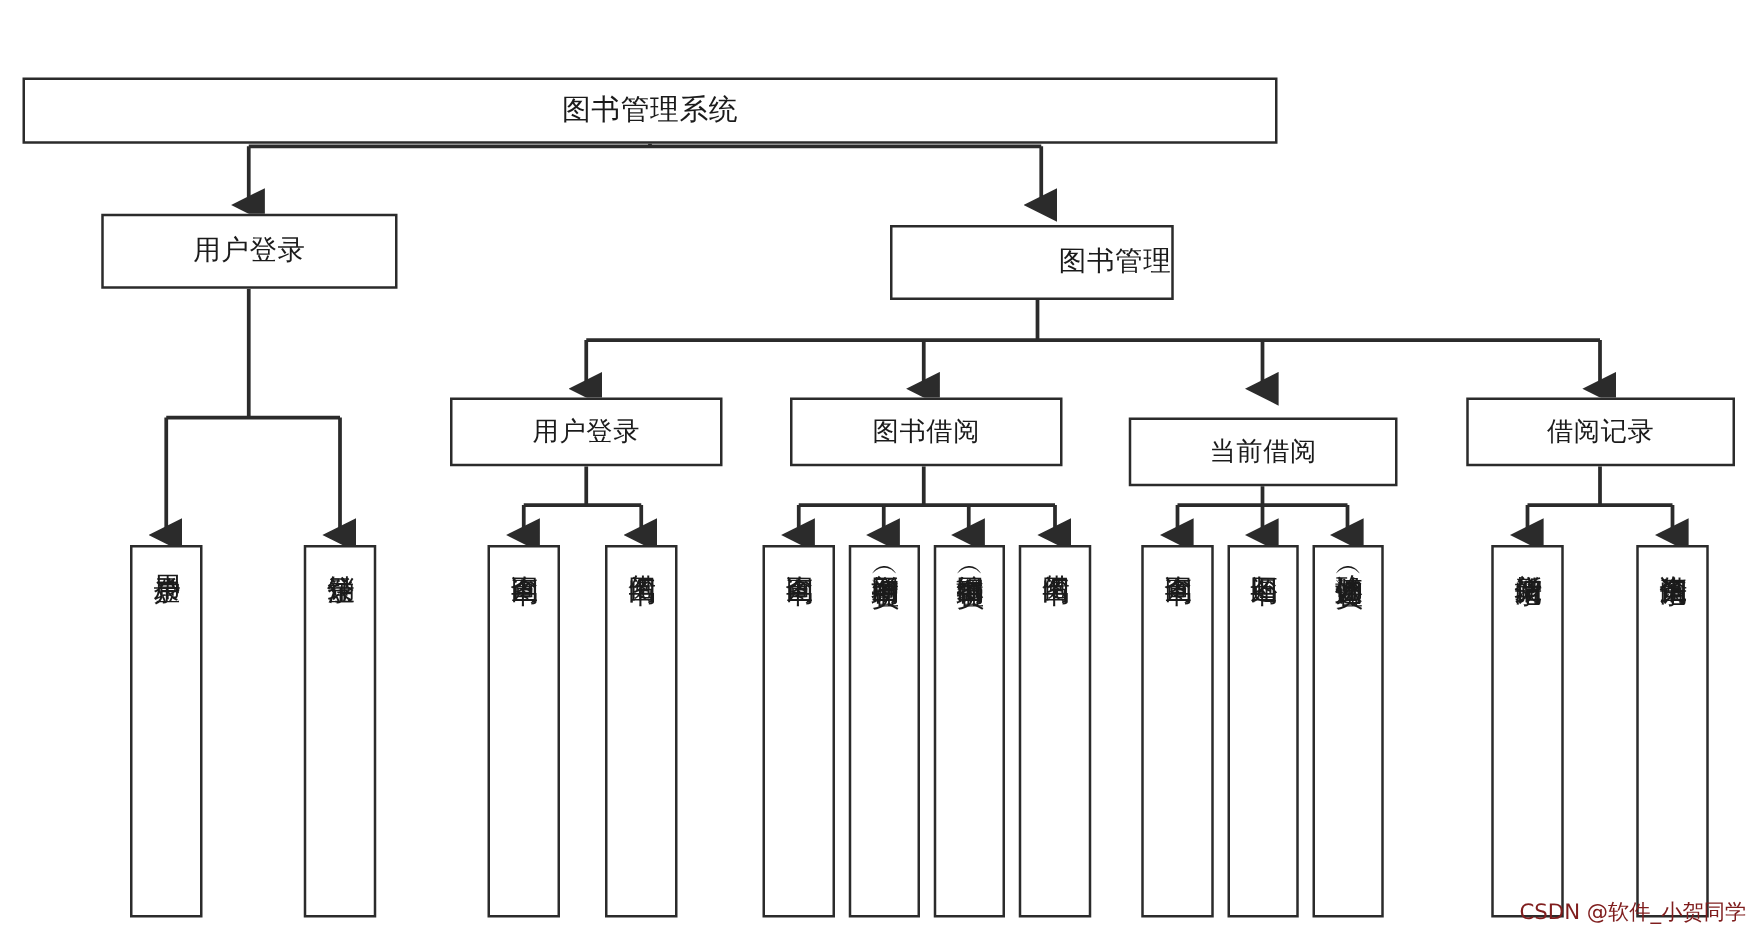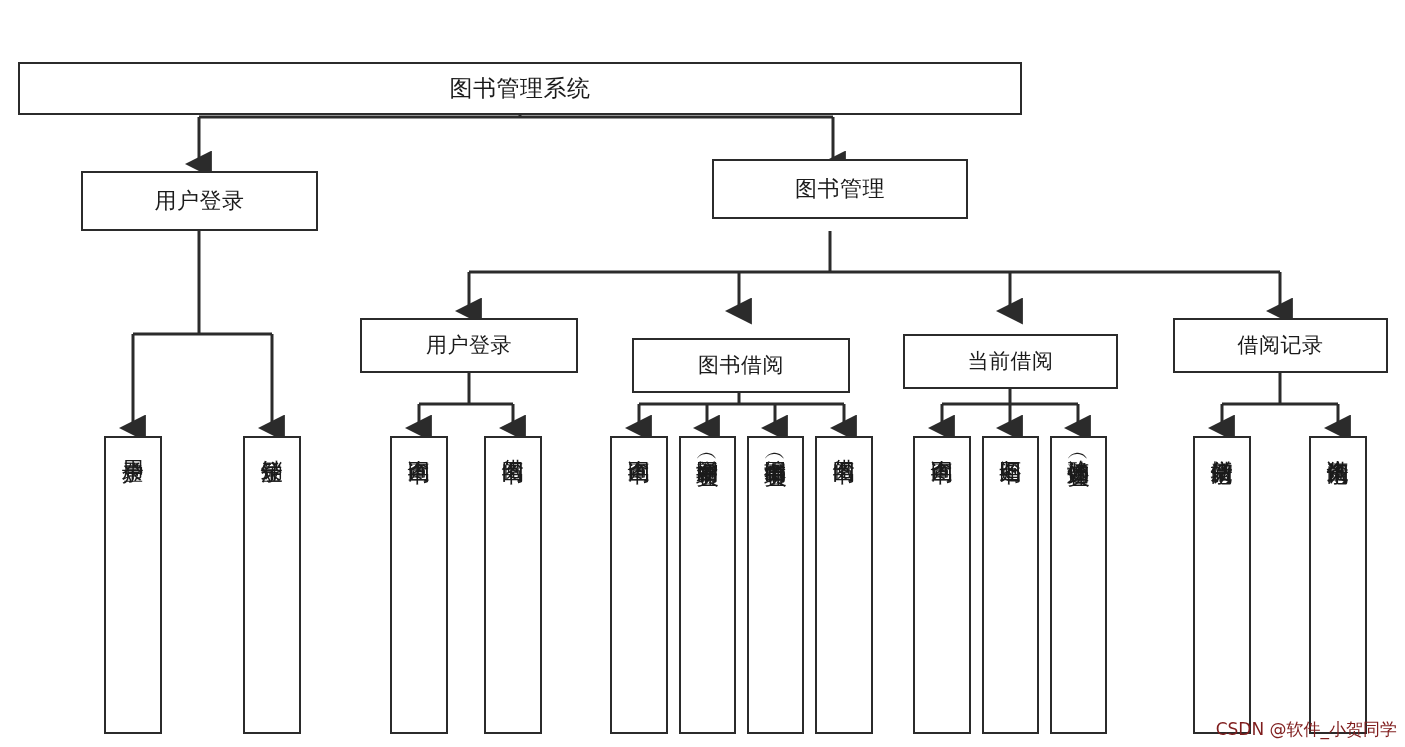--- a/index.html
+++ b/index.html
@@ -123,28 +123,28 @@
     </g>
   </svg>
 
   <div class="node root" style="left:18px; top:14px; width:1004px; height:53px;margin-top:48px;">
     <span class="lbl">图书管理系统</span>
   </div>
 
   <div class="node lvl1" style="left:81px; top:171px; width:237px; height:60px;">
     <span class="lbl">用户登录</span>
   </div>
-  <div class="node lvl1" style="left:712px; top:159px; width:256px; height:60px;">
+  <div class="node lvl1" style="left:712px; top:180px; width:227px; height:60px;justify-content:flex-end;">
     <span class="lbl">图书管理</span>
   </div>
 
   <div class="node lvl2" style="left:360px; top:318px; width:218px; height:55px;">
     <span class="lbl">用户登录</span>
   </div>
-  <div class="node lvl2" style="left:632px; top:318px; width:218px; height:55px;margin-top:20px;">
+  <div class="node lvl2" style="left:632px; top:318px; width:218px; height:55px;">
     <span class="lbl">图书借阅</span>
   </div>
   <div class="node lvl2" style="left:903px; top:334px; width:215px; height:55px;">
     <span class="lbl">当前借阅</span>
   </div>
   <div class="node lvl2" style="left:1173px; top:318px; width:215px; height:55px;">
     <span class="lbl">借阅记录</span>
   </div>
 
   <div class="node leaf" style="left:104px; top:436px; width:58px; height:298px;">

